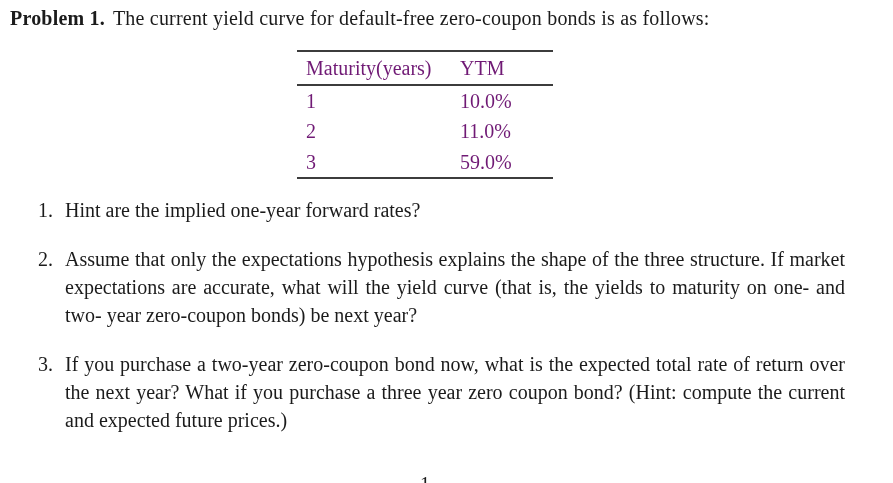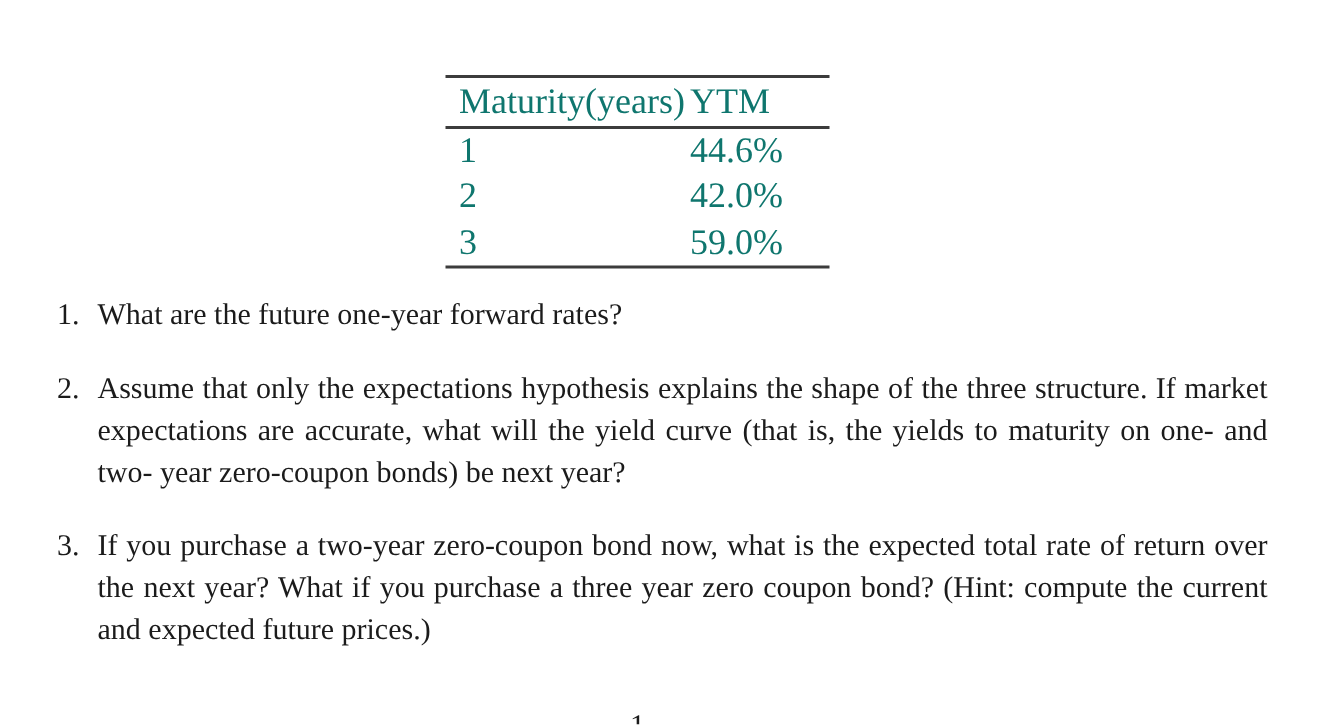--- a/index.html
+++ b/index.html
@@ -25,22 +25,22 @@
     white-space: nowrap;
     letter-spacing: 0.2px;
   }
   .heading b { margin-right: 8px; }
   .yield-table {
     position: absolute;
     left: 297px;
     top: 50px;
     width: 256px;
     border-collapse: collapse;
-    font-size: 24px;
-    color: #0f766e;
+    font-size: 20px;
+    color: #701a75;
   }
   .yield-table thead tr {
     border-top: 2px solid #3c3c3c;
     border-bottom: 2px solid #3c3c3c;
   }
   .yield-table tbody tr:last-child {
     border-bottom: 2px solid #3c3c3c;
   }
   .yield-table th, .yield-table td {
     font-weight: normal;
@@ -83,48 +83,49 @@
     left: 420px;
     top: 473px;
     font-size: 20px;
   }
 </style>
 </head>
 <body>
 
 <div class="page">
 
+  <p class="heading"><b>Problem 1.</b><span>The current yield curve for default-free zero-coupon bonds is as follows:</span></p>
 
   <table class="yield-table">
     <thead>
       <tr>
         <th>Maturity(years)</th>
         <th>YTM</th>
       </tr>
     </thead>
     <tbody>
       <tr>
         <td>1</td>
-        <td>44.6%</td>
+        <td>10.0%</td>
       </tr>
       <tr>
         <td>2</td>
-        <td>42.0%</td>
+        <td>11.0%</td>
       </tr>
       <tr>
         <td>3</td>
         <td>59.0%</td>
       </tr>
     </tbody>
   </table>
 
   <ol class="questions">
     <li>
       <span class="qnum">1.</span>
-      <span class="qtext">What are the future one-year forward rates?</span>
+      <span class="qtext">Hint are the implied one-year forward rates?</span>
     </li>
     <li>
       <span class="qnum">2.</span>
       <span class="qtext">Assume that only the expectations hypothesis explains the shape of the three structure. If market expectations are accurate, what will the yield curve (that is, the yields to maturity on one- and two- year zero-coupon bonds) be next year?</span>
     </li>
     <li>
       <span class="qnum">3.</span>
       <span class="qtext">If you purchase a two-year zero-coupon bond now, what is the expected total rate of return over the next year? What if you purchase a three year zero coupon bond? (Hint: compute the current and expected future prices.)</span>
     </li>
   </ol>

